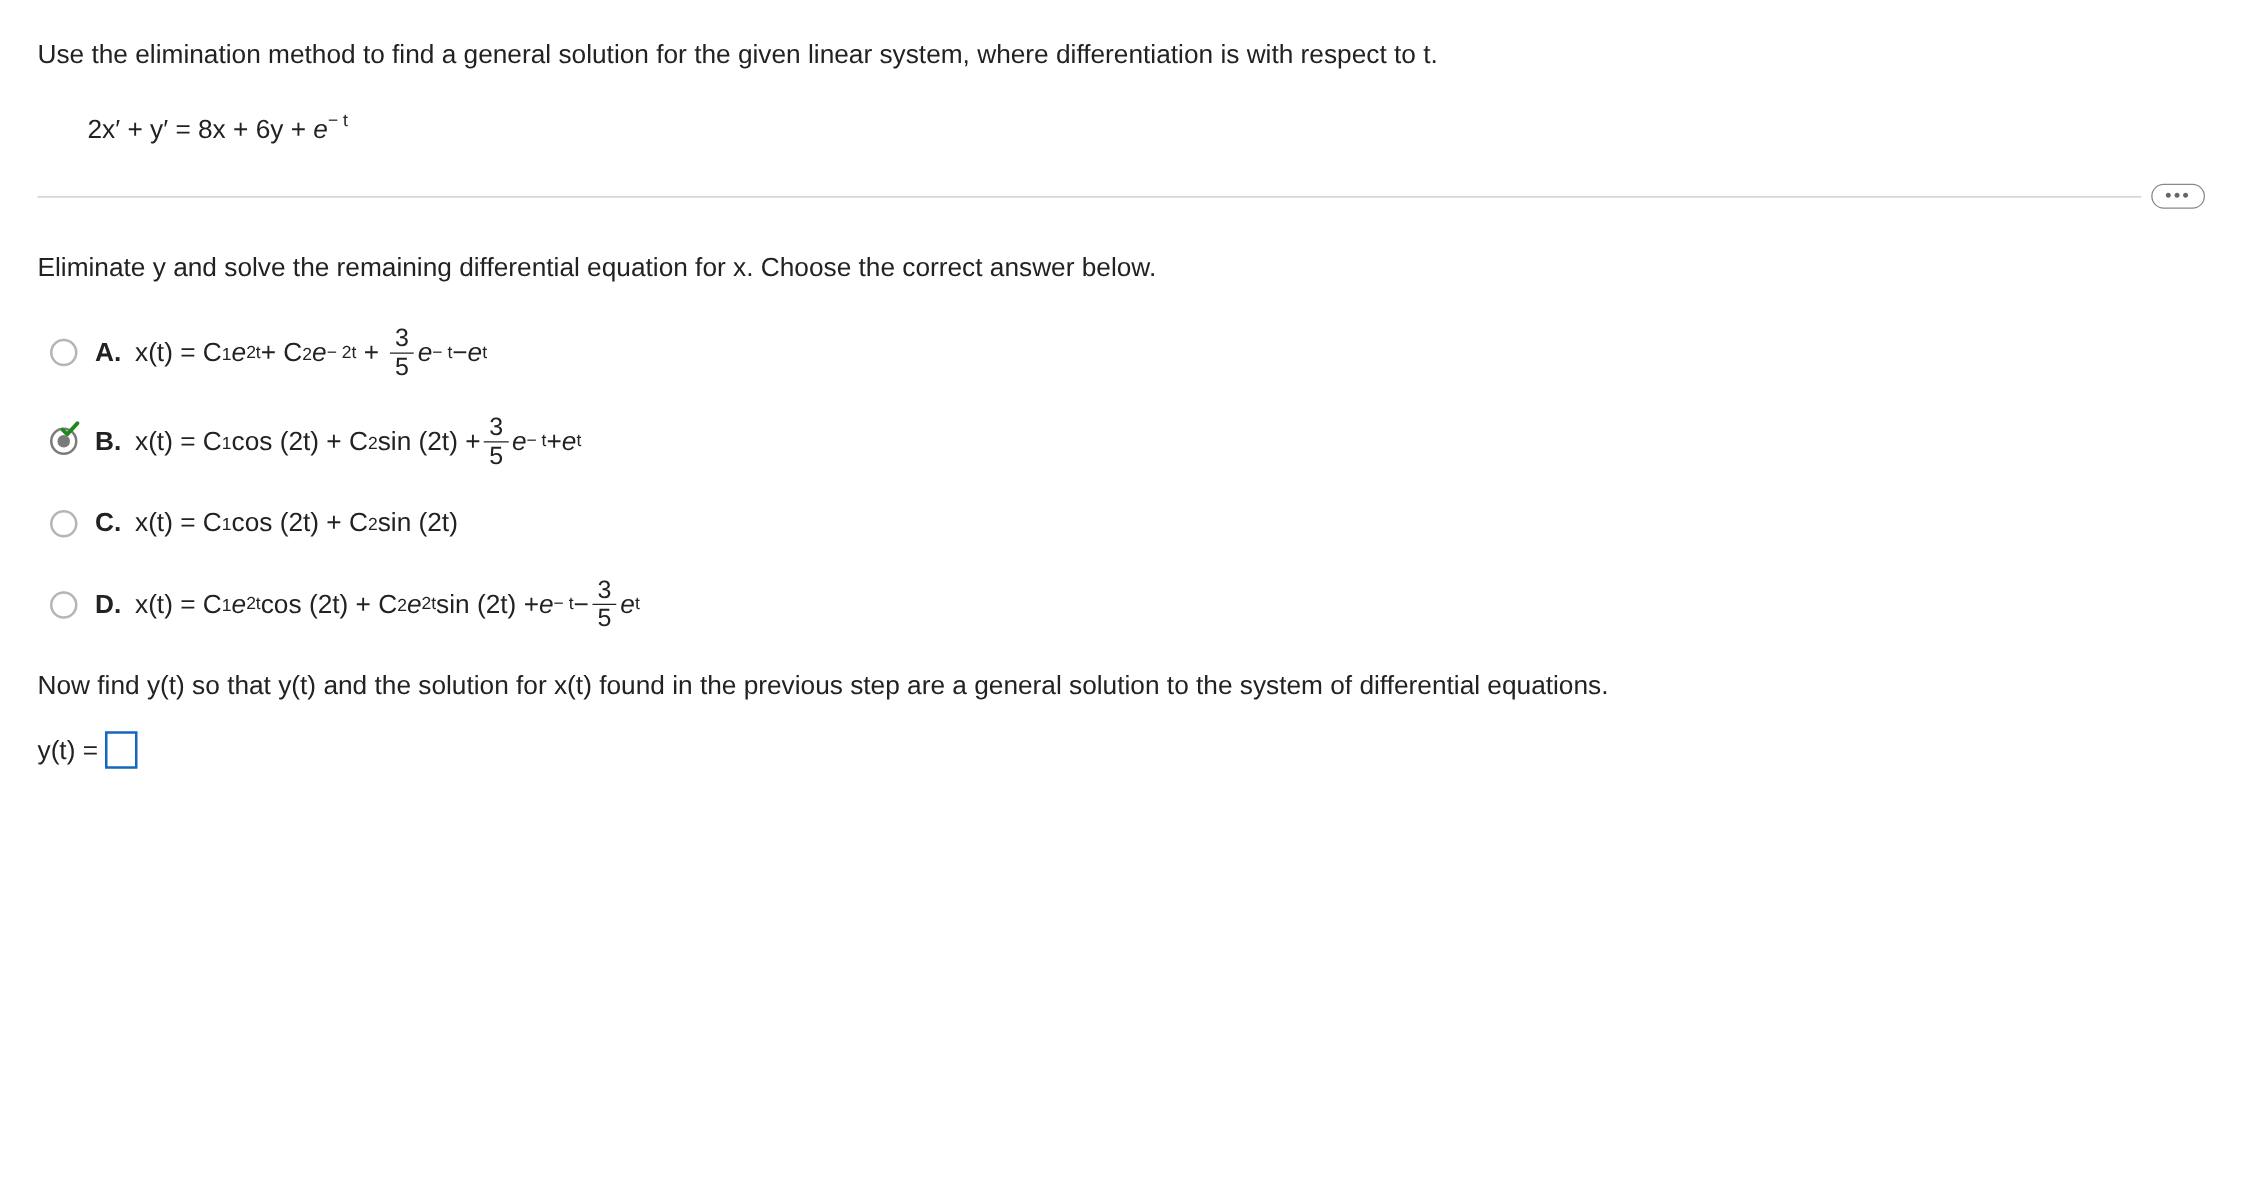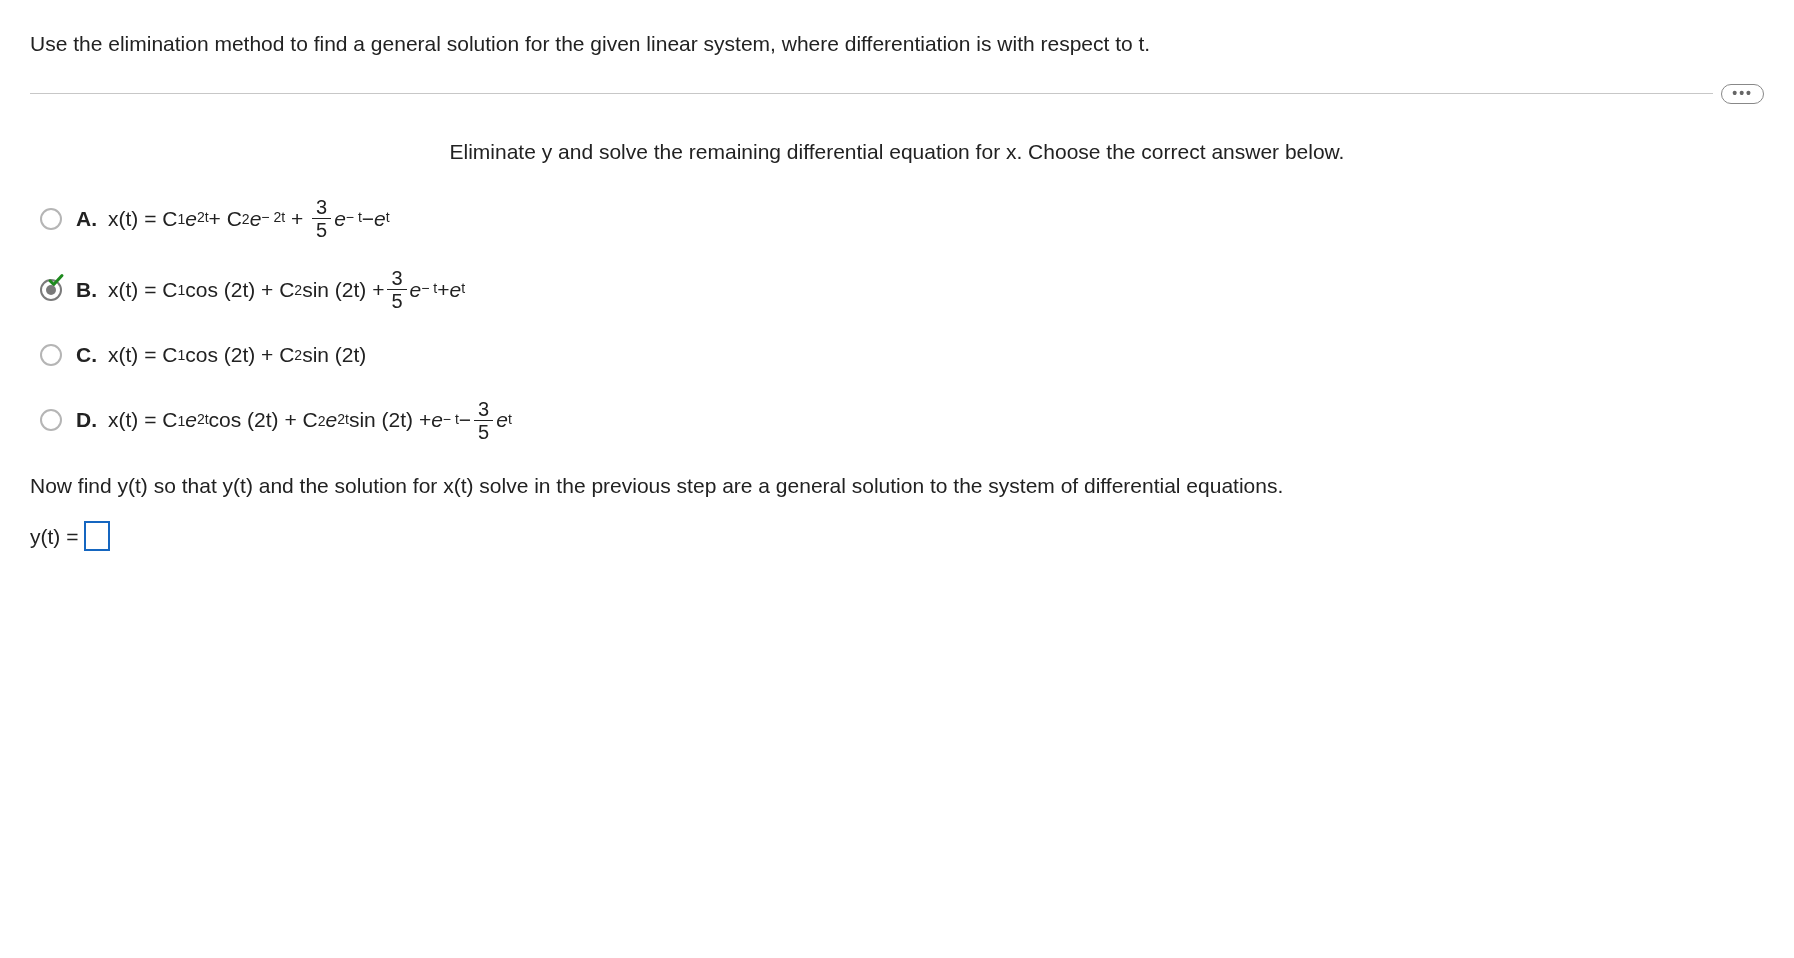--- a/index.html
+++ b/index.html
@@ -48,21 +48,20 @@
     padding: 1px 10px 3px 10px;
     color: #666;
     font-weight: bold;
     font-size: 14px;
     letter-spacing: 2px;
     line-height: 1;
     background: #fff;
   }
   .subprompt {
     margin-bottom: 30px;
-    text-align: center;
   }
   .options {
     margin-left: 10px;
   }
   .option-row {
     display: flex;
     align-items: center;
     margin-bottom: 28px;
   }
   .radio {
@@ -139,20 +138,23 @@
     margin-left: 6px;
     vertical-align: middle;
   }
 </style>
 </head>
 <body>
 
 <div class="prompt">Use the elimination method to find a general solution for the given linear system, where differentiation is with respect to t.</div>
 
 <div class="equations">
+  <div>
+    2x′ + y′ = 8x + 6y + <span class="italic">e</span><span class="sup">− t</span>
+  </div>
 </div>
 
 <div class="divider-row">
   <div class="divider-line"></div>
   <div class="dots">•••</div>
 </div>
 
 <div class="subprompt">Eliminate y and solve the remaining differential equation for x. Choose the correct answer below.</div>
 
 <div class="options">
@@ -197,18 +199,18 @@
     <div class="math">
       x(t) = C<span class="sub">1</span><span class="italic">e</span><span class="sup">2t</span> cos (2t) + C<span class="sub">2</span><span class="italic">e</span><span class="sup">2t</span> sin (2t) + <span class="italic">e</span><span class="sup">− t</span> − <span class="frac">
           <span class="num">3</span>
           <span class="den">5</span>
         </span><span class="italic">e</span><span class="sup">t</span>
     </div>
   </div>
 
 </div>
 
-<div class="yprompt">Now find y(t) so that y(t) and the solution for x(t) solve in the previous step are a general solution to the system of differential equations.</div>
+<div class="yprompt">Now find y(t) so that y(t) and the solution for x(t) found in the previous step are a general solution to the system of differential equations.</div>
 
 <div class="yinput">
   <span>y(t) =</span>
   <span class="blank" value=""></span>
 </div>
 
 </body></html>

